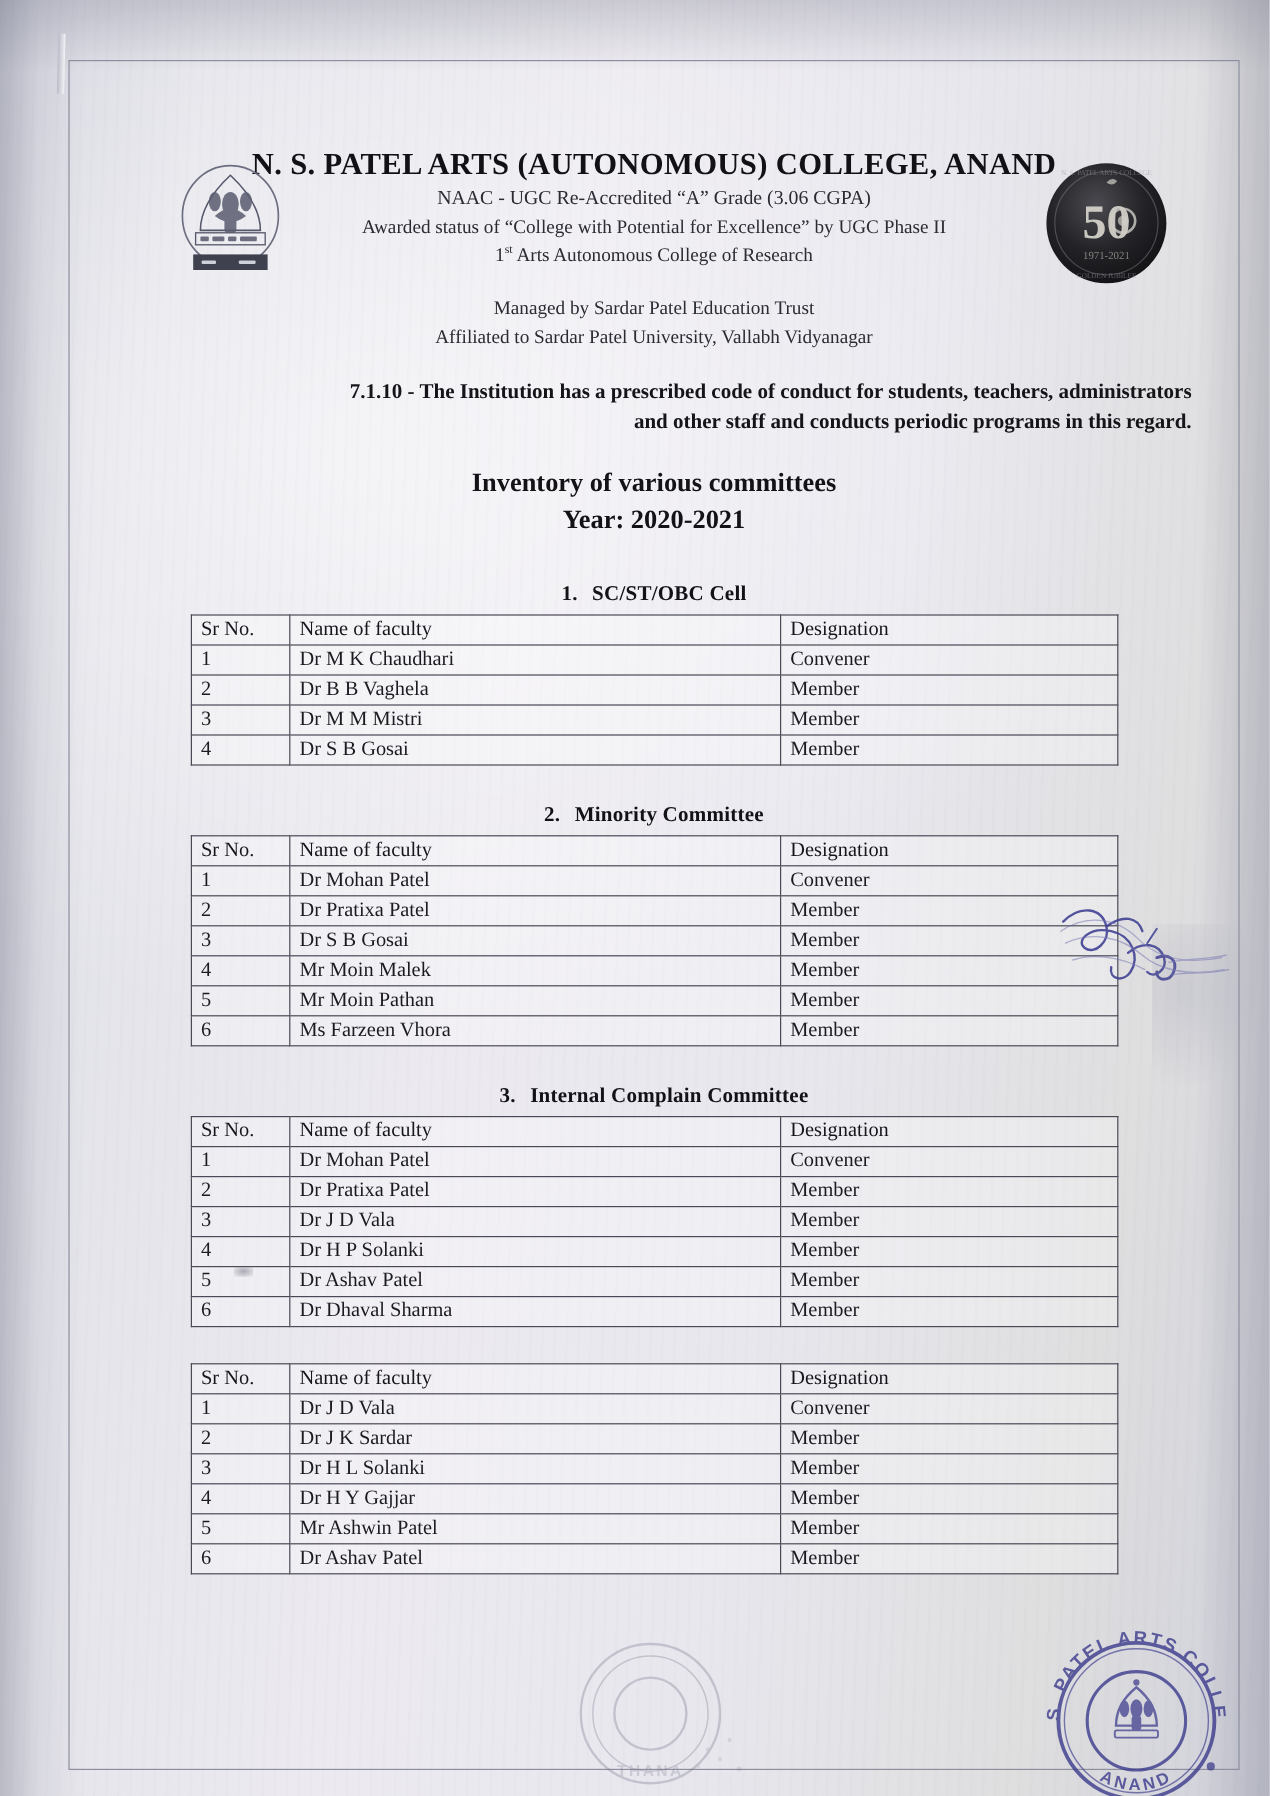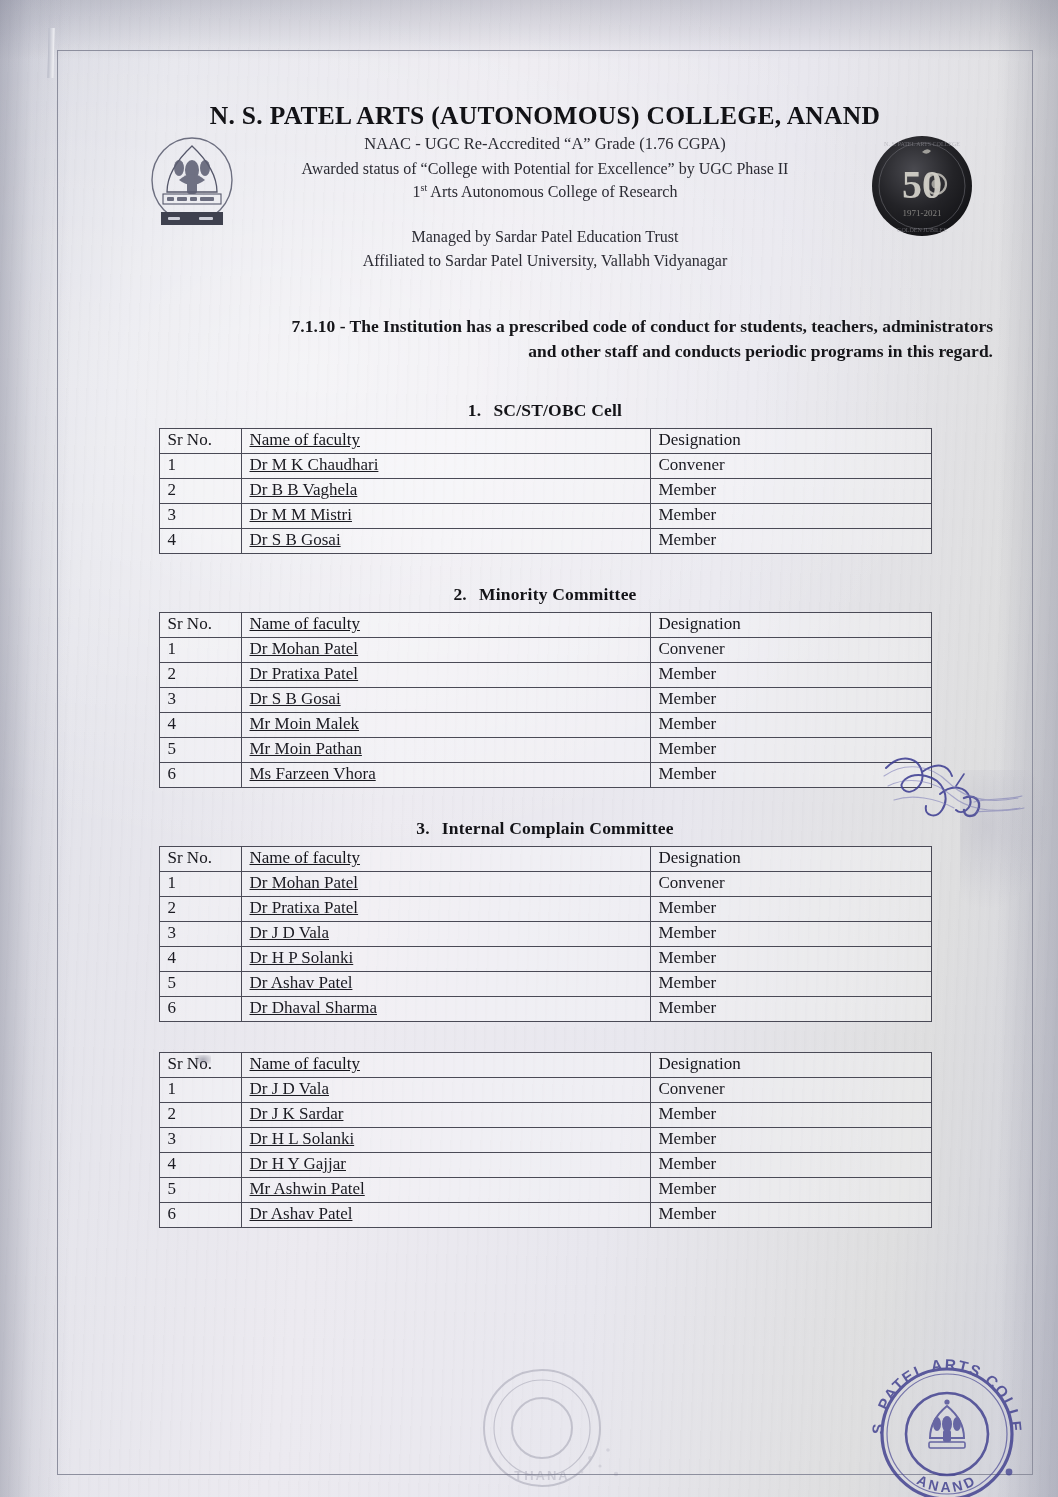--- a/index.html
+++ b/index.html
@@ -78,21 +78,21 @@
 
   .crest {
     position: absolute; left: 92px; top: 86px;
     width: 86px; height: 96px;
   }
   .jubilee {
     position: absolute; left: 813px; top: 84px;
     width: 104px; height: 104px;
   }
 
-  .head-text { text-align: center; padding-top: 51px; }
+  .head-text { text-align: center; padding-top: 72px; }
   .college-name {
     font-size: 25.5px;
     font-weight: bold;
     letter-spacing: .3px;
     line-height: 1.18;
     color: #121216;
   }
   .head-line {
     font-size: 16.5px;
     line-height: 1.36;
@@ -151,21 +151,21 @@
     border: 1px solid #4a4a56;
     font-size: 17px;
     line-height: 1.1;
     padding: 2px 0 3px 8px;
     height: 19px;
     color: #1b1b22;
     white-space: nowrap;
     overflow: hidden;
   }
   td.c-sr    { width: 73px; }
-  td.c-name  { width: 400px; text-decoration: underline; }
+  td.c-name  { width: 400px; }
   td.c-desig { width: 272px; }
   tr.head-row td { color: #16161c; }
 
   
   .overlay { position: absolute; pointer-events: none; }
 
   #signature { left: 878px; top: 742px; width: 150px; height: 120px; opacity: .88; }
   #stamp-main { left: 857px; top: 1352px; width: 180px; height: 150px; opacity: .80; }
   #stamp-faint { left: 440px; top: 1362px; width: 205px; height: 135px; opacity: .30; }
   #smudge-a { left: 195px; top: 1055px; width: 16px; height: 9px;
@@ -229,34 +229,38 @@
         <path d="M52 18 q5 -5 9 -1 q-4 5 -9 1 Z" fill="#cfcdc5" opacity=".7"></path>
         <text x="52" y="82" text-anchor="middle" font-family="'Liberation Serif', serif" font-size="9" fill="#b9b7b0" opacity=".65">1971-2021</text>
         <g fill="#9b9aa2" opacity=".55" font-family="'Liberation Serif', serif" font-size="6">
           <text x="52" y="12" text-anchor="middle">N. S. PATEL ARTS COLLEGE</text>
           <text x="52" y="98" text-anchor="middle">GOLDEN JUBILEE</text>
         </g>
       </svg>
 
       <div class="head-text">
         <div class="college-name">N. S. PATEL ARTS (AUTONOMOUS) COLLEGE, ANAND</div>
-        <div class="head-line">NAAC - UGC Re-Accredited “A” Grade (1.76 CGPA)</div>
+        <div class="head-line">NAAC - UGC Re-Accredited “A” Grade (3.06 CGPA)</div>
         <div class="head-line small">Awarded status of “College with Potential for Excellence” by UGC Phase II</div>
         <div class="head-line small"><span>1</span><sup>st</sup><span> Arts Autonomous College of Research</span></div>
         <div class="head-gap"></div>
         <div class="head-managed">Managed by Sardar Patel Education Trust</div>
         <div class="head-managed">Affiliated to Sardar Patel University, Vallabh Vidyanagar</div>
       </div>
     </div>
 
     <div class="statement">
       <div>7.1.10 - The Institution has a prescribed code of conduct for students, teachers, administrators</div>
       <div>and other staff and conducts periodic programs in this regard.</div>
     </div>
 
+    <div class="doc-title">
+      <div>Inventory of various committees</div>
+      <div>Year: 2020-2021</div>
+    </div>
 
     <div id="sections-root">
         <div class="section">
           <div class="section-heading"><span class="num">1.</span><span>SC/ST/OBC Cell</span></div>
           <table class="committee">
             <tbody>
               <tr class="head-row">
                 <td class="c-sr">Sr No.</td>
                 <td class="c-name">Name of faculty</td>
                 <td class="c-desig">Designation</td>

